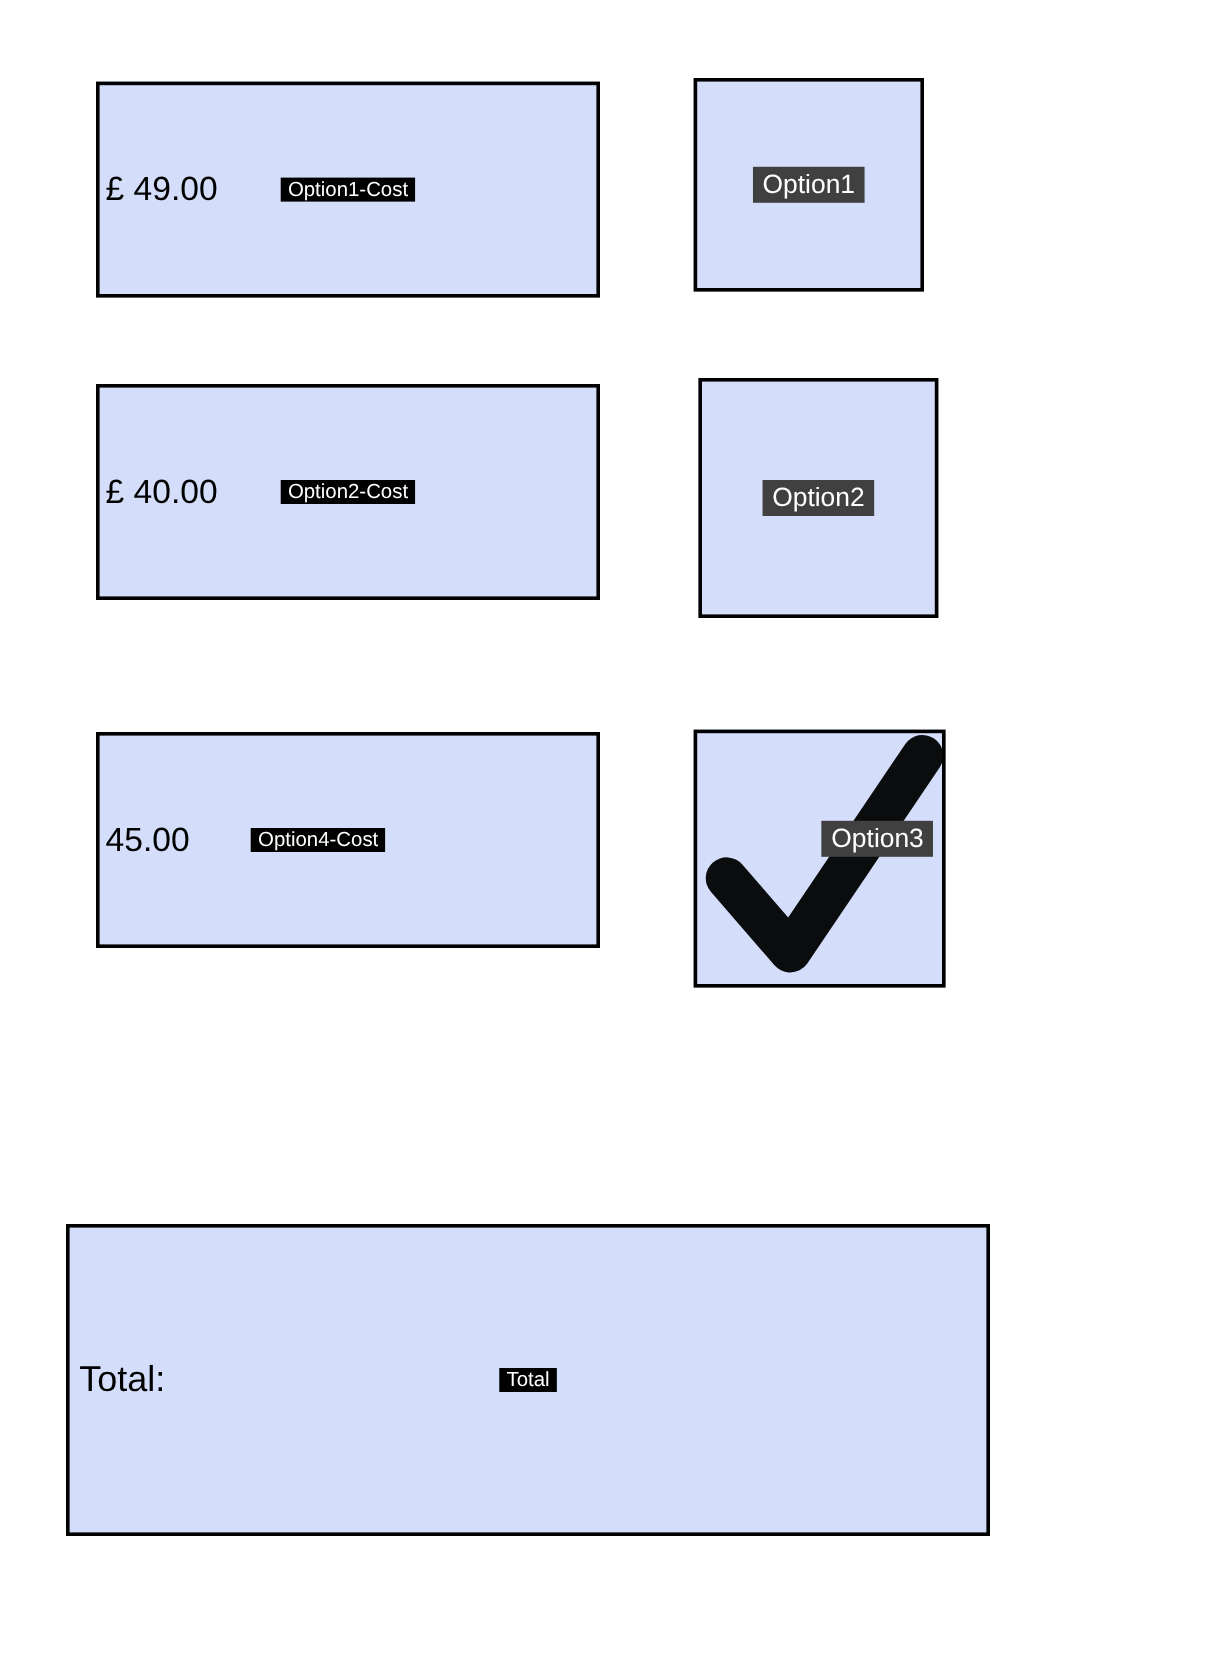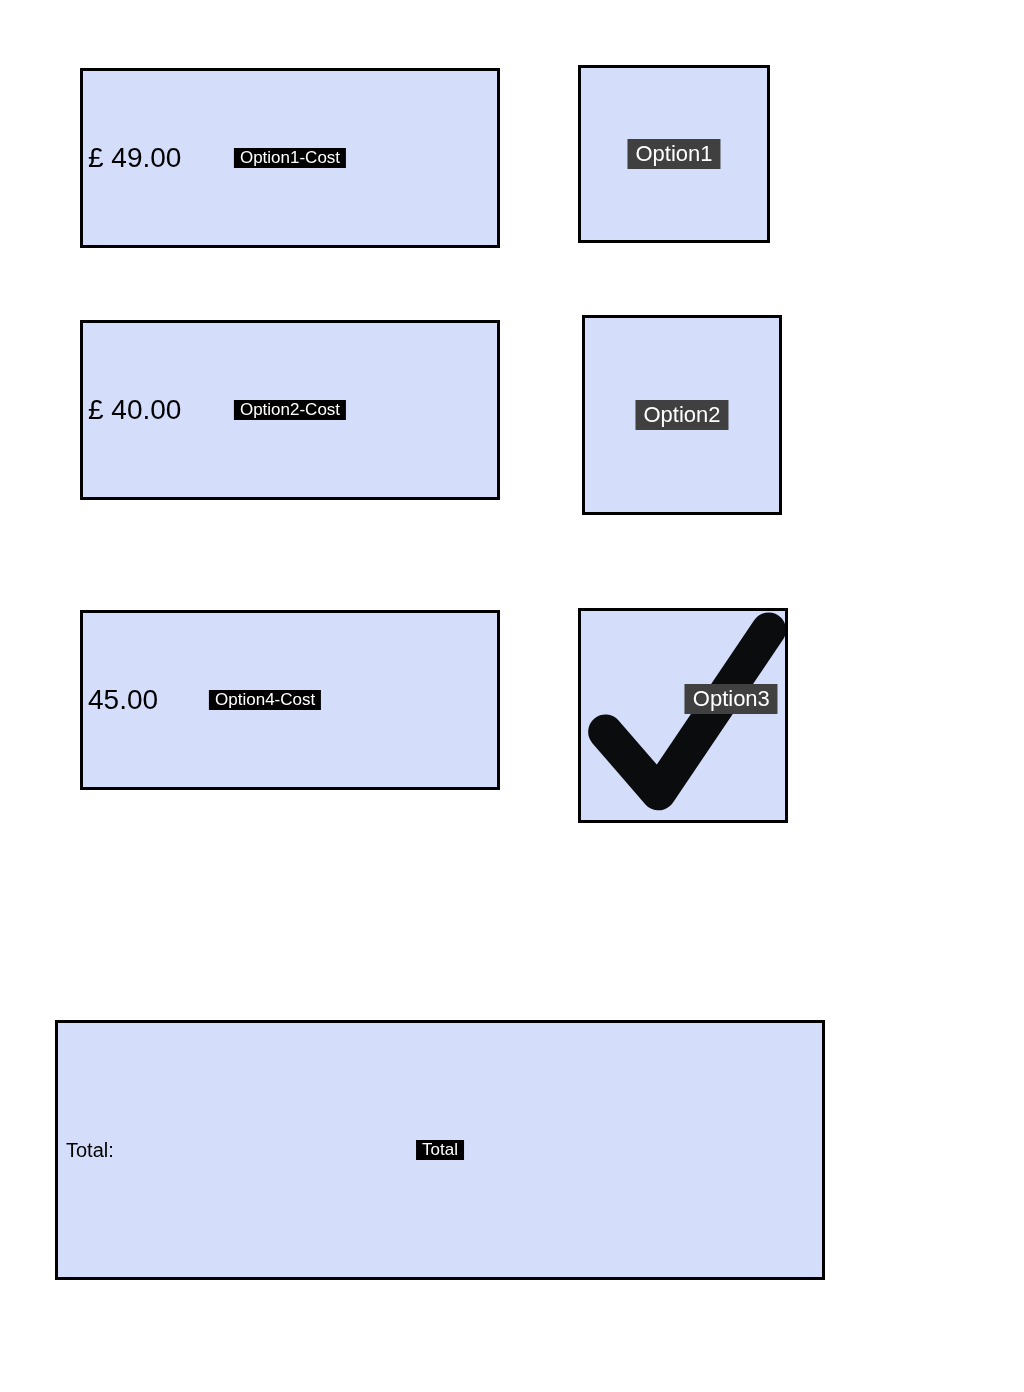--- a/index.html
+++ b/index.html
@@ -57,21 +57,21 @@
     }
     .total-box {
       width: 770px;
       height: 260px;
     }
     .total-text {
       position: absolute;
       left: 8px;
       top: 50%;
       transform: translateY(-50%);
-      font-size: 20px;
+      font-size: 30px;
       color: #000;
     }
     .checkmark {
       position: absolute;
       left: 0;
       top: 0;
       width: 100%;
       height: 100%;
       z-index: 1;
     }

